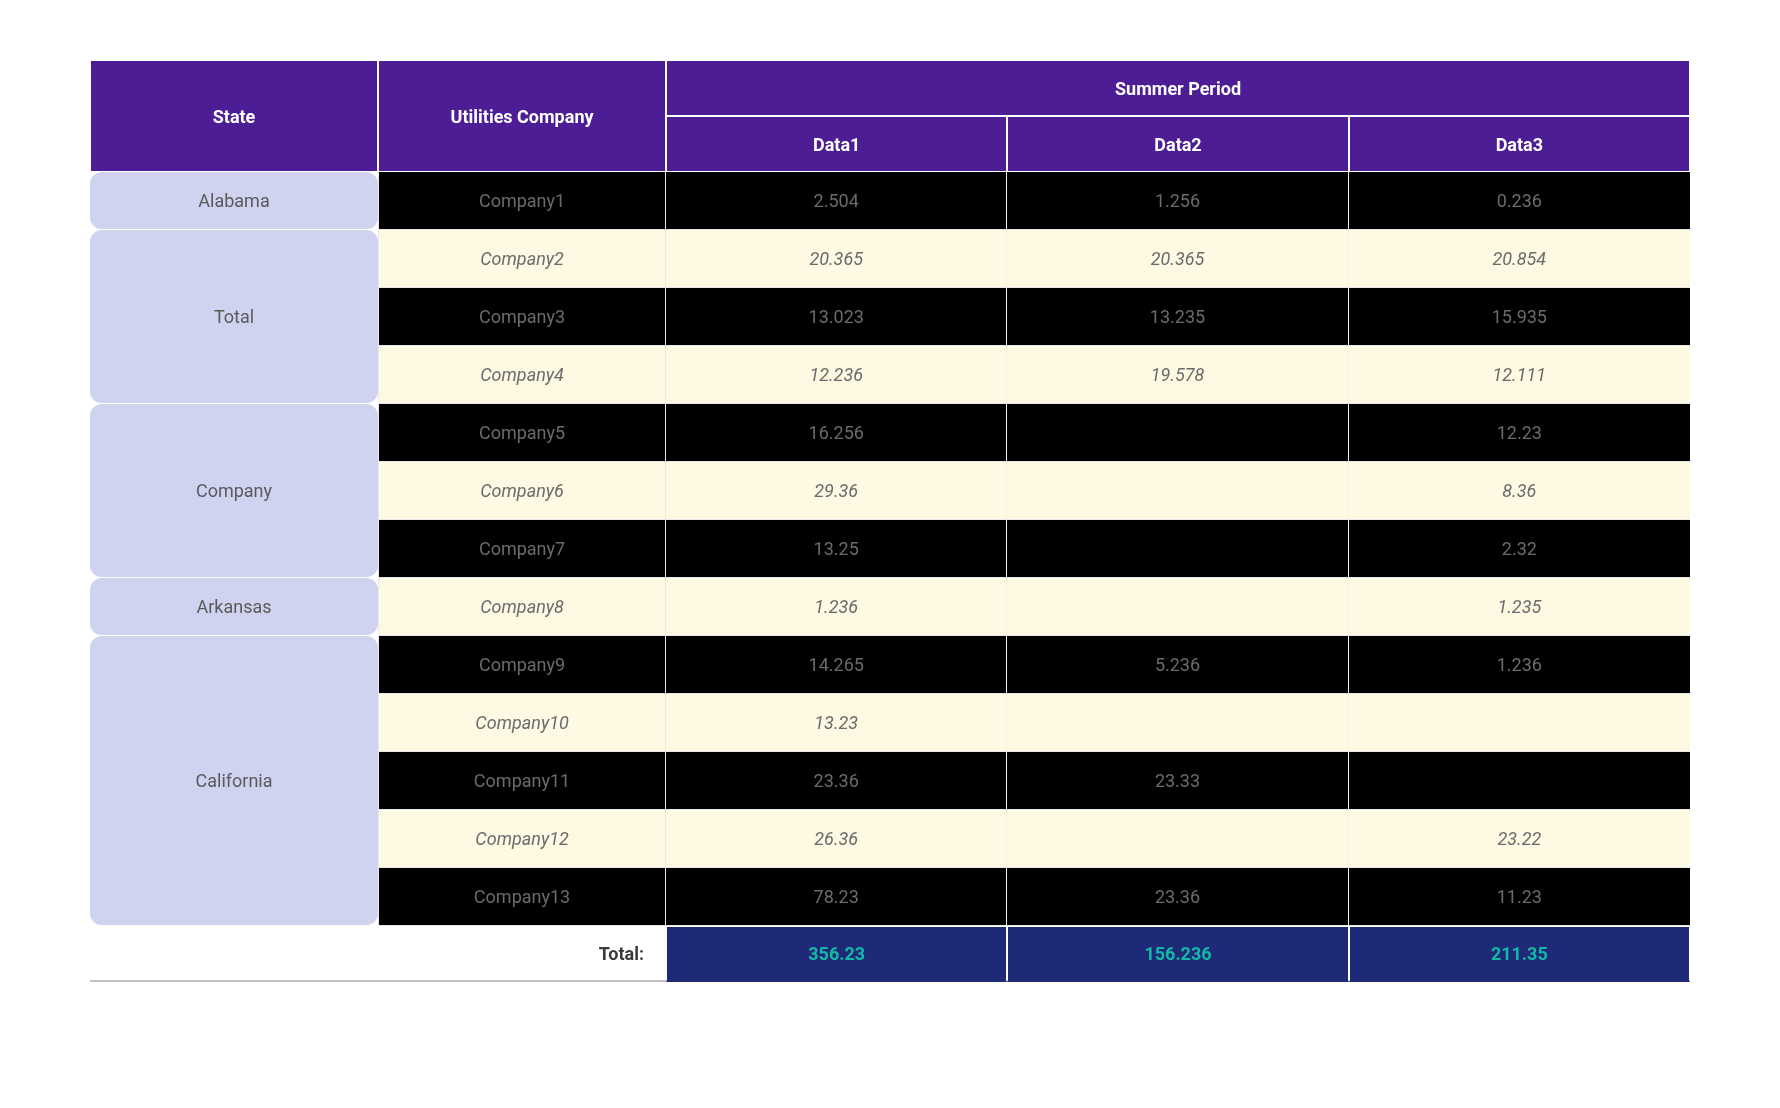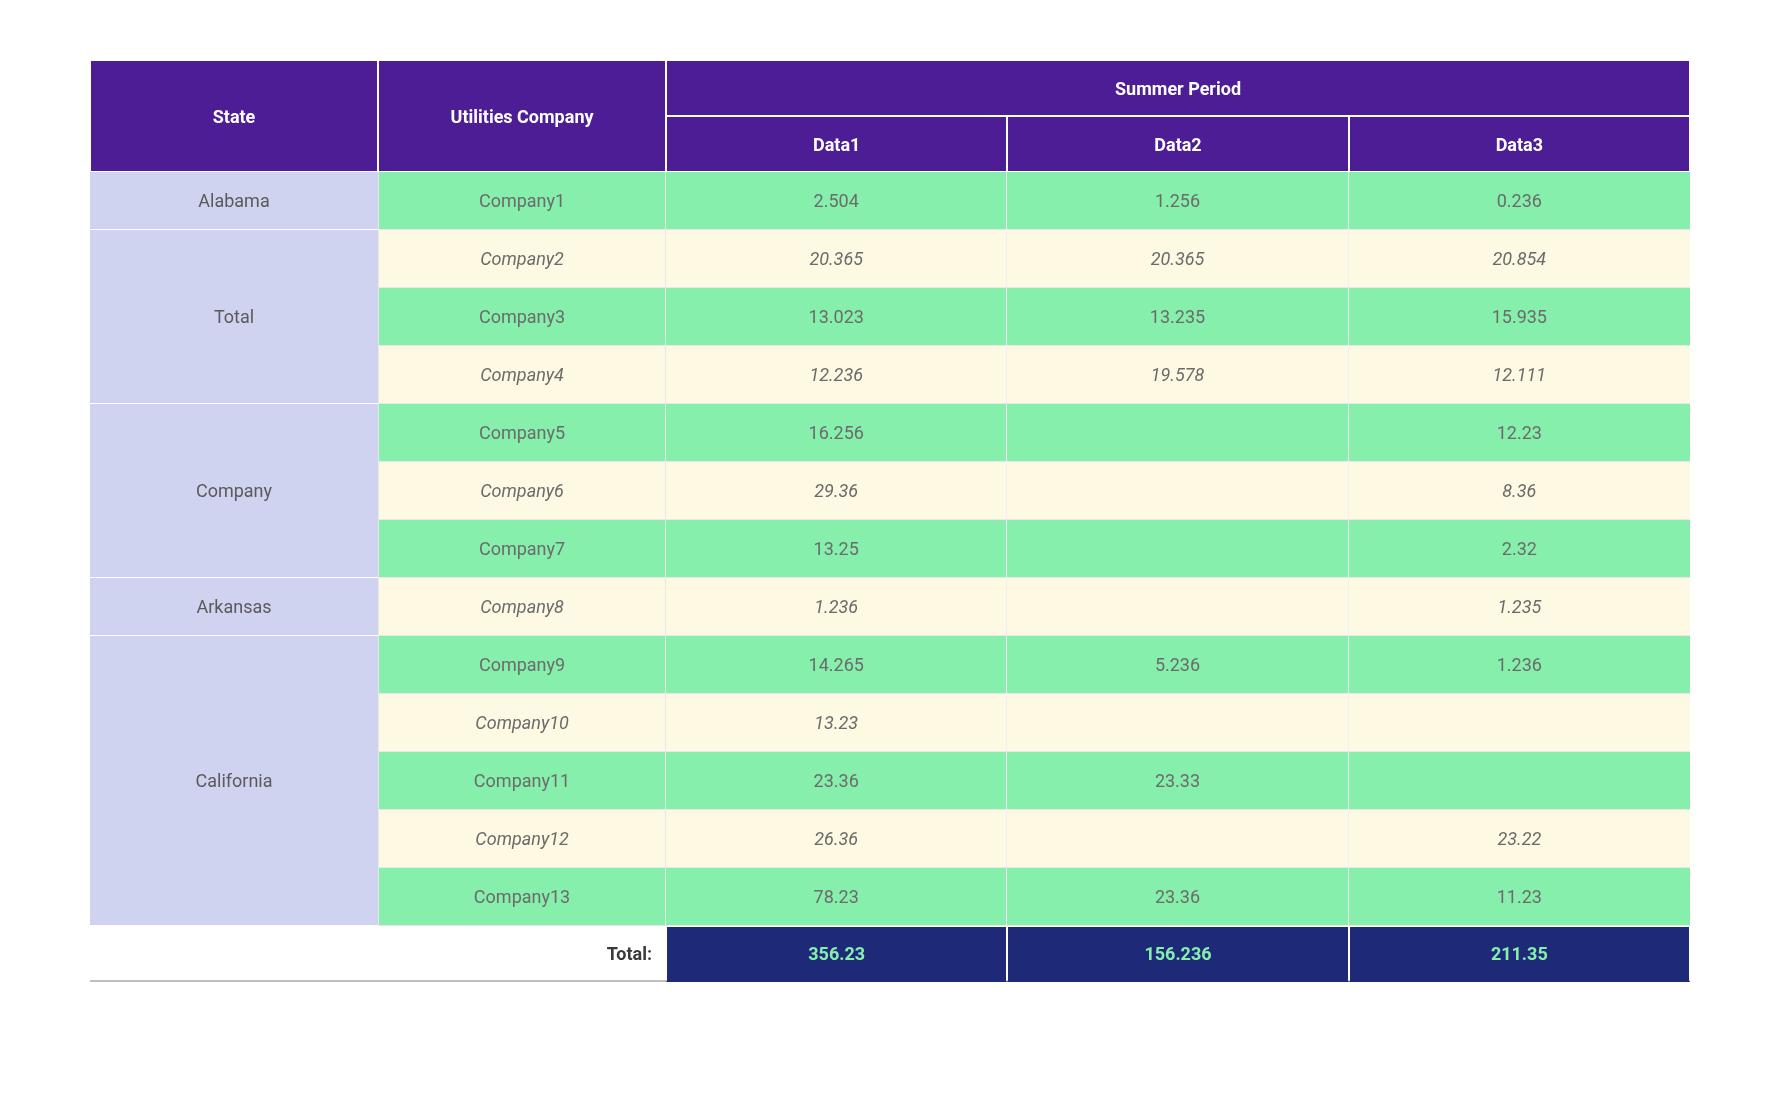--- a/index.html
+++ b/index.html
@@ -32,55 +32,56 @@
   }
   thead tr:first-child th.state-h,
   thead tr:first-child th.util-h {
     height: 112px;
   }
   
   tbody td {
     height: 58px;
     border-bottom: 1px solid #e8e8e8;
     color: #6b6b6b;
-    background: #86efac;
+    background: #000000;
   }
   tbody tr.alt td.data-cell,
   tbody tr.alt td.util-cell {
     background: #fdf9e3;
     font-style: italic;
   }
   tbody td.state-cell {
     background: #cfd3f0;
     color: #5a5a5a;
     border-bottom: 1px solid #ffffff;
+    border-radius: 12px;
   }
   tbody td.util-cell {
     border-left: 1px solid #e8e8e8;
     border-right: 1px solid #e8e8e8;
   }
   tbody td.data-cell {
     border-right: 1px solid #f0f0f0;
   }
   tbody td.data-cell:last-child { border-right: none; }
   
   tfoot td {
     height: 56px;
     font-weight: 700;
   }
   tfoot td.total-label {
     text-align: right;
-    padding-right: 14px;
+    padding-right: 22px;
     color: #3a3a3a;
     background: #ffffff;
     border-bottom: 2px solid #bfbfbf;
   }
   tfoot td.total-val {
     background: #1e2a78;
-    color: #86efac;
+    color: #14b8a6;
     border: 1px solid #ffffff;
     border-bottom: 2px solid #1e2a78;
   }
   
   col.c-state { width: 18%; }
   col.c-util  { width: 18%; }
   col.c-data  { width: 21.33%; }
 </style>
 </head>
 <body>

